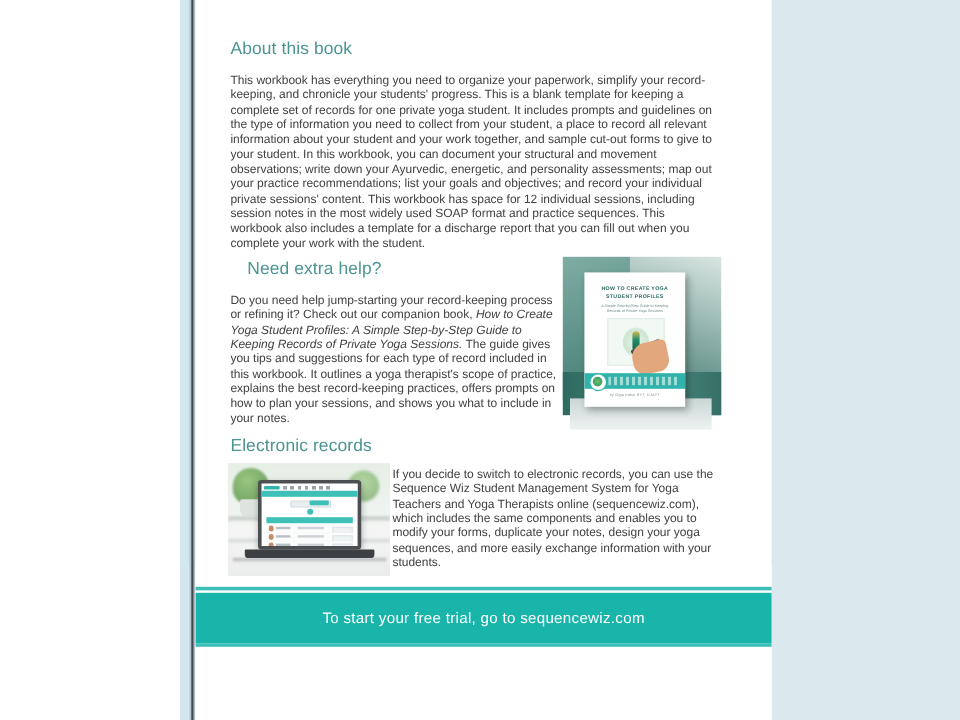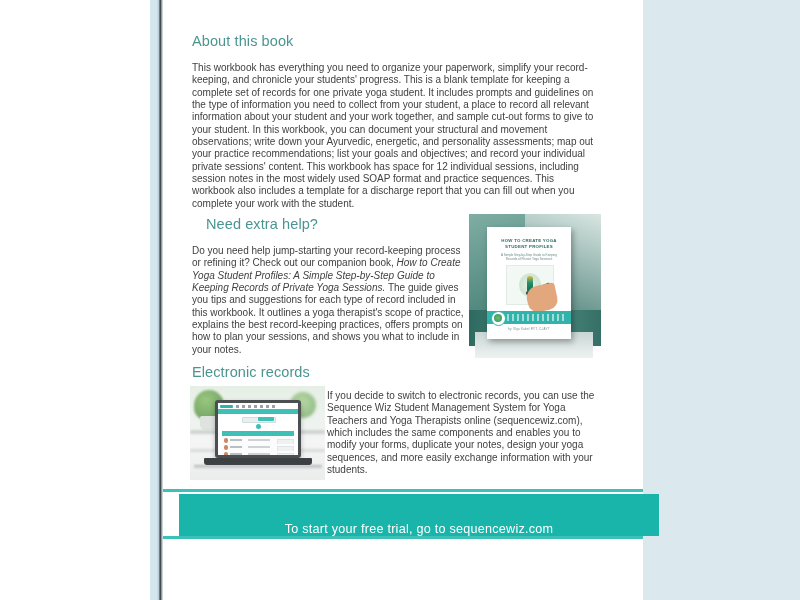--- a/index.html
+++ b/index.html
@@ -292,25 +292,25 @@
 
   
   .banner-rule {
     position: absolute;
     left: 0px; top: 489px;
     width: 480px; height: 3px;
     background: #3dc0b8;
   }
   .banner {
     position: absolute;
-    left: 16px; top: 494px;
+    left: 0px; top: 494px;
     width: 480px; height: 42px;
     background: #19b5aa;
     display: flex;
-    align-items: flex-end;
+    align-items: center;
     justify-content: center;
   }
   .banner-text {
     color: #ffffff;
     font-size: 12.6px;
     letter-spacing: .25px;
     font-family: "Liberation Sans", sans-serif;
   }
   .banner-underline {
     position: absolute;

